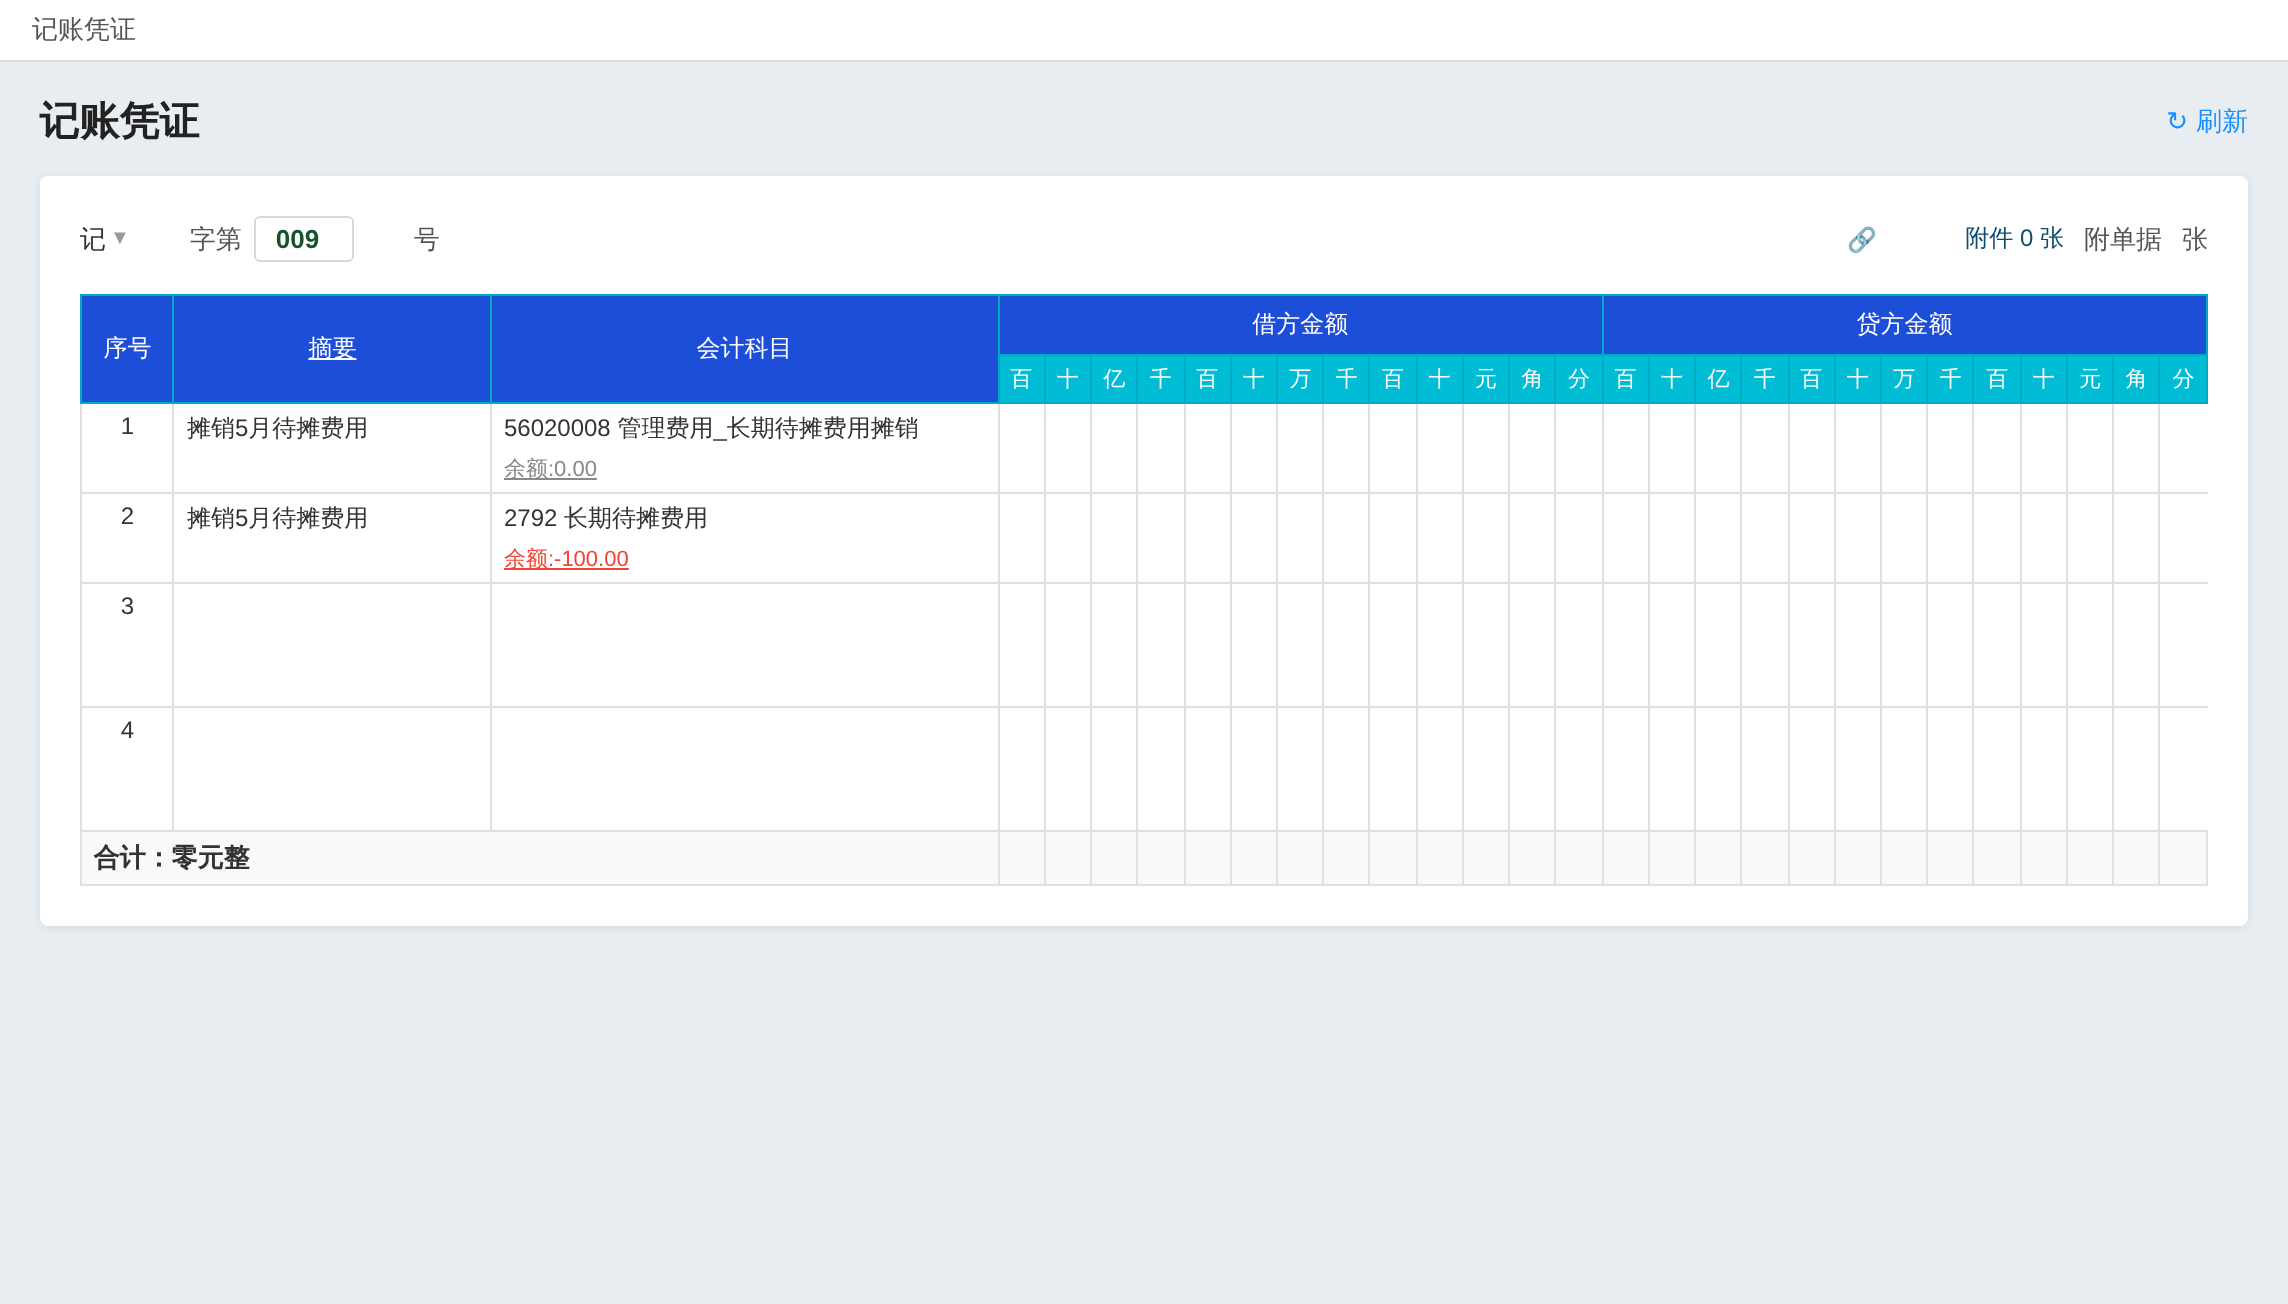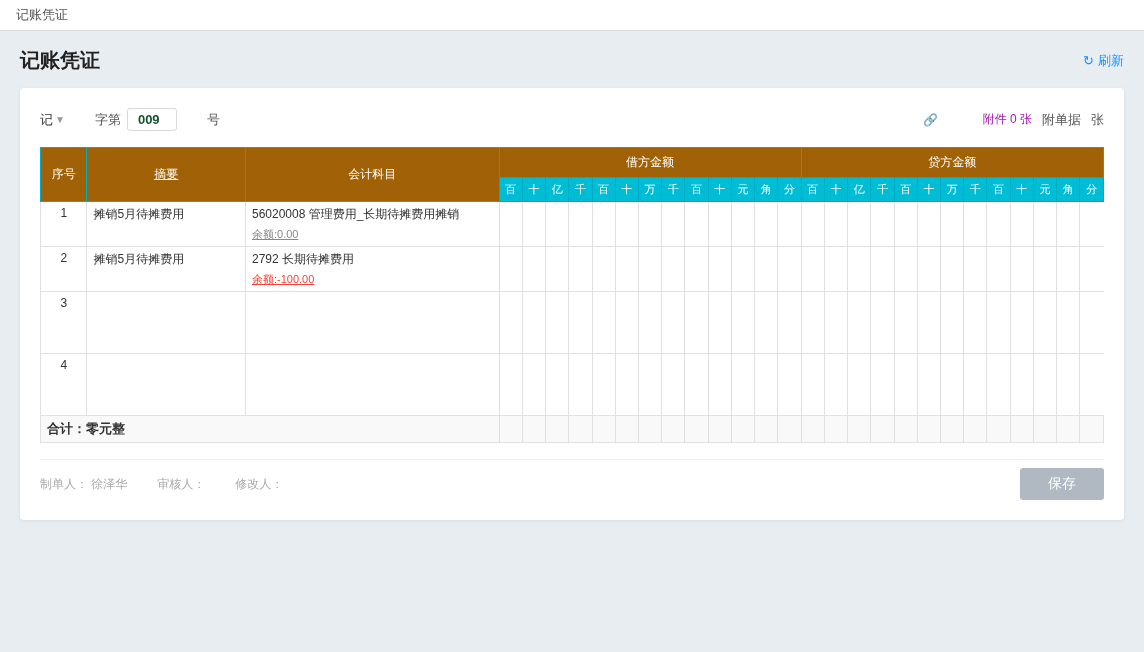--- a/index.html
+++ b/index.html
@@ -92,21 +92,21 @@
     }
     .meta-spacer { flex: 1; }
     .attachment-info {
       display: flex;
       align-items: center;
       gap: 4px;
       color: #aaa;
       font-size: 12px;
     }
     .attach-link {
-      color: #a21caf;
+      color: #0c4a6e;
       cursor: pointer;
       text-decoration: none;
       padding-left: 40px;
     }
     .single-voucher-btn {
       color: #555;
       cursor: pointer;
       border: none;
       background: none;
       font-size: 13px;
@@ -115,21 +115,21 @@
       color: #555;
       font-size: 13px;
     }
     
     .voucher-table {
       width: 100%;
       border-collapse: collapse;
       font-size: 12px;
     }
     .voucher-table thead tr.top-header th {
-      background: #a16207;
+      background: #1d4ed8;
       color: #fff;
       border: 1px solid #00acc1;
       padding: 6px 4px;
       text-align: center;
       font-weight: normal;
     }
     .voucher-table thead tr.sub-header th {
       background: #00bcd4;
       color: #fff;
       border: 1px solid #00acc1;
@@ -453,31 +453,14 @@
             <td style="text-align: center; width: 22px; padding: 0px;"></td>
             <td style="text-align: center; width: 22px; padding: 0px;"></td>
             <td style="text-align: center; width: 22px; padding: 0px;"></td>
             <td style="text-align: center; width: 22px; padding: 0px;"></td>
             <td style="text-align: center; width: 22px; padding: 0px;"></td>
             <td style="text-align: center; width: 22px; padding: 0px;"></td>
           </tr>
         </tbody>
     </table>
 
-    <div class="voucher-footer">
-      <div class="footer-info">
-        <span>
-          <span>制单人：</span>
-          <span>徐泽华</span>
-        </span>
-        <span>
-          <span>审核人：</span>
-          <span></span>
-        </span>
-        <span>
-          <span>修改人：</span>
-          <span></span>
-        </span>
-      </div>
-      <button class="save-btn">保存</button>
-    </div>
   </div>
 </div>
 
 </body></html>

